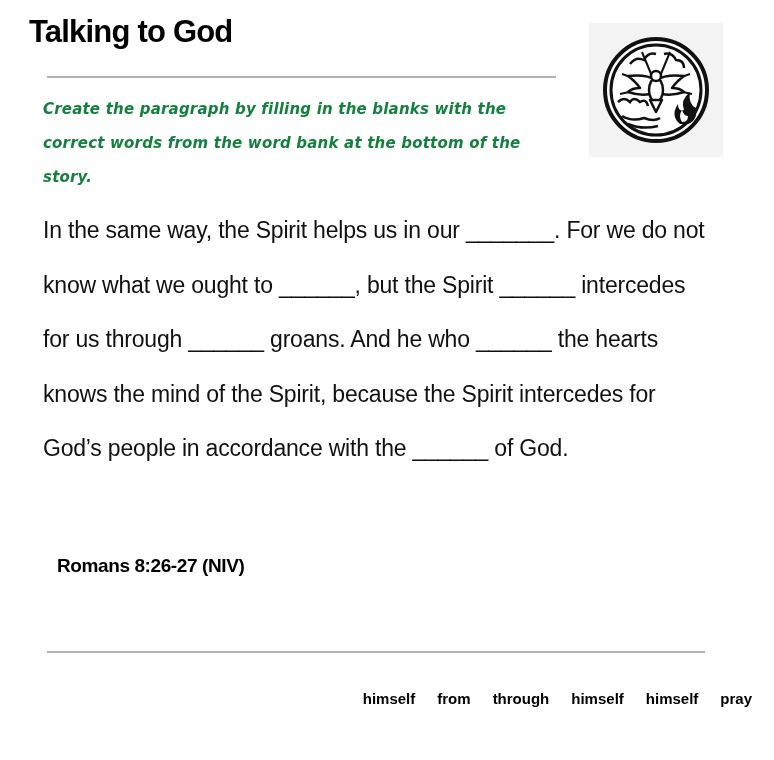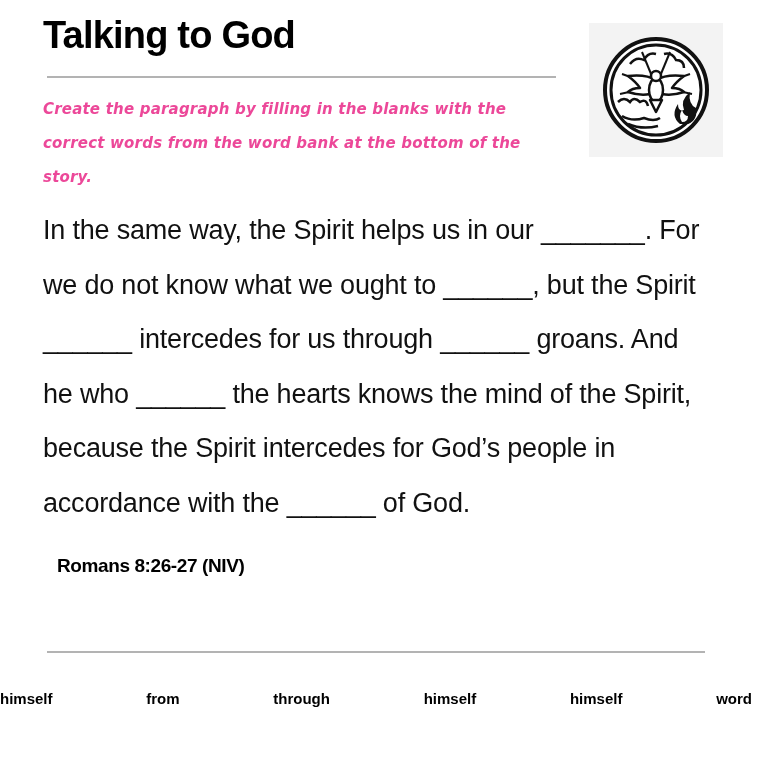--- a/index.html
+++ b/index.html
@@ -9,26 +9,26 @@
     }
     body {
       width: 774px;
       height: 760px;
       position: relative;
       overflow: hidden;
       color: #111;
     }
     .title {
       position: absolute;
-      left: 43px;
+      left: 29px;
       top: 14px;
       margin: 0;
       font-family: "Liberation Sans", sans-serif;
       font-weight: 700;
-      font-size: 38px;
+      font-size: 31px;
       letter-spacing: -0.8px;
       color: #000;
     }
     .header-rule {
       position: absolute;
       left: 47px;
       top: 76px;
       width: 509px;
       height: 0;
       border-top: 2px solid #b3b3b3;
@@ -36,21 +36,21 @@
     .instructions {
       position: absolute;
       left: 43px;
       top: 92px;
       width: 500px;
       margin: 0;
       font-family: "DejaVu Sans", sans-serif;
       font-size: 15px;
       font-weight: 700;
       line-height: 34px;
-      color: #ec4899;
+      color: #15803d;
       letter-spacing: 0.2px;
       font-style: italic;
     }
     .emblem-box {
       position: absolute;
       left: 589px;
       top: 23px;
       width: 134px;
       height: 134px;
       background: #f3f3f3;
@@ -58,21 +58,21 @@
       align-items: center;
       justify-content: center;
     }
     .passage {
       position: absolute;
       left: 43px;
       top: 203px;
       width: 670px;
       margin: 0;
       font-family: "Liberation Sans", sans-serif;
-      font-size: 27px;
+      font-size: 23px;
       line-height: 54.5px;
       color: #111;
       letter-spacing: -0.2px;
     }
     .blank {
       white-space: pre;
     }
     .reference {
       position: absolute;
       left: 43px;
@@ -91,21 +91,21 @@
       width: 658px;
       height: 0;
       border-top: 2px solid #b3b3b3;
     }
     .word-bank {
       position: absolute;
       left: 0;
       top: 690px;
       width: 752px;
       display: flex;
-      justify-content: space-between;
+      justify-content: flex-end;
       gap: 22px;
       font-family: "Liberation Sans", sans-serif;
       font-weight: 700;
       font-size: 15px;
       color: #000;
     }
   </style>
 </head>
 <body>
 
@@ -157,14 +157,14 @@
 <p class="reference">Romans 8:26-27 (NIV)</p>
 
 <div class="bank-rule"></div>
 
 <div class="word-bank">
   <span>himself</span>
   <span>from</span>
   <span>through</span>
   <span>himself</span>
   <span>himself</span>
-  <span>word</span>
+  <span>pray</span>
 </div>
 
 </body></html>

